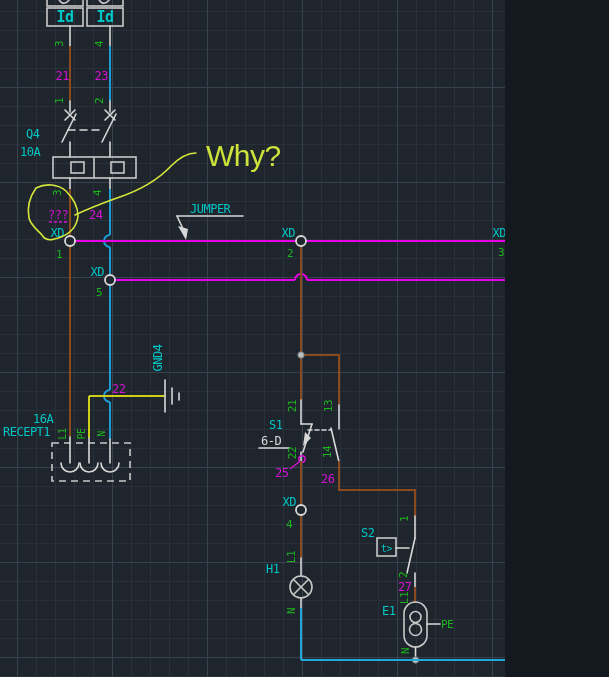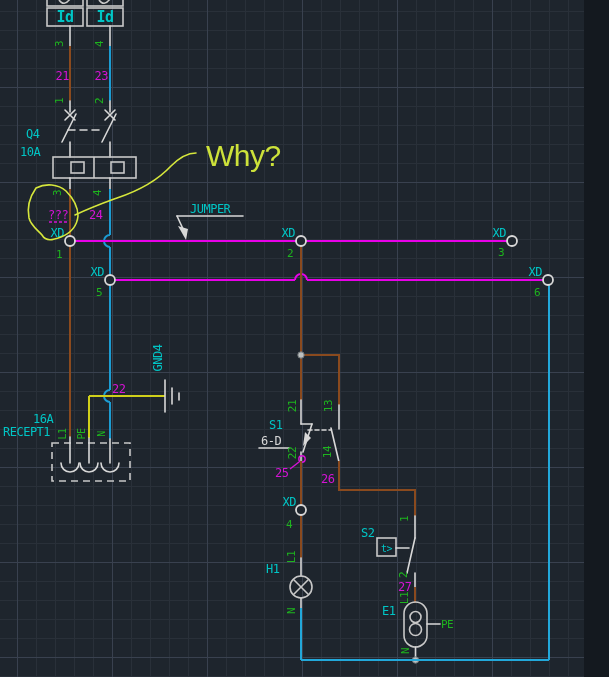--- a/index.html
+++ b/index.html
@@ -1,17 +1,17 @@
 <!DOCTYPE html>
 <html><head>
 <meta charset="utf-8">
 <style>
   html,body{margin:0;padding:0;background:#14191f;}
   .canvas{
-    width:584px;height:677px;position:relative;overflow:hidden;
+    width:505px;height:677px;position:relative;overflow:hidden;
     background-color:#1E252D;
     background-image:
       linear-gradient(to bottom, #39414F 1px, transparent 1px),
       linear-gradient(to right,  #39414F 1px, transparent 1px),
       linear-gradient(to bottom, #293039 1px, transparent 1px),
       linear-gradient(to right,  #293039 1px, transparent 1px);
     background-size:95px 95px,95px 95px,19px 19px,19px 19px;
     background-position:17px 87px,17px 87px,17px 87px,17px 87px;
   }
   svg{position:absolute;left:0;top:0;}

